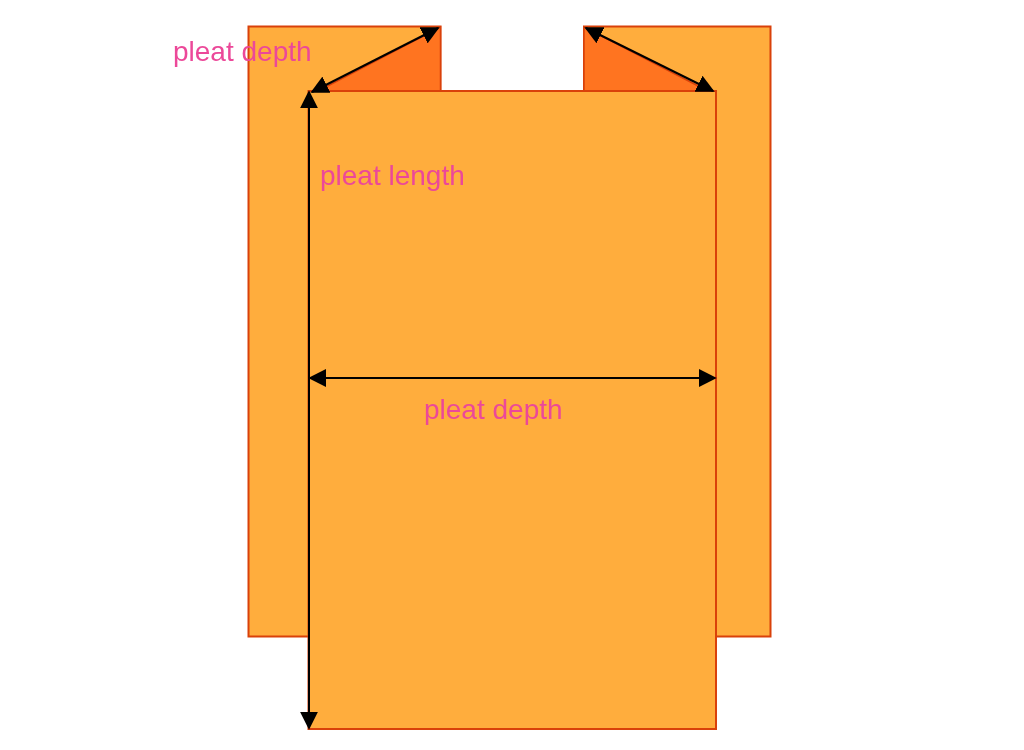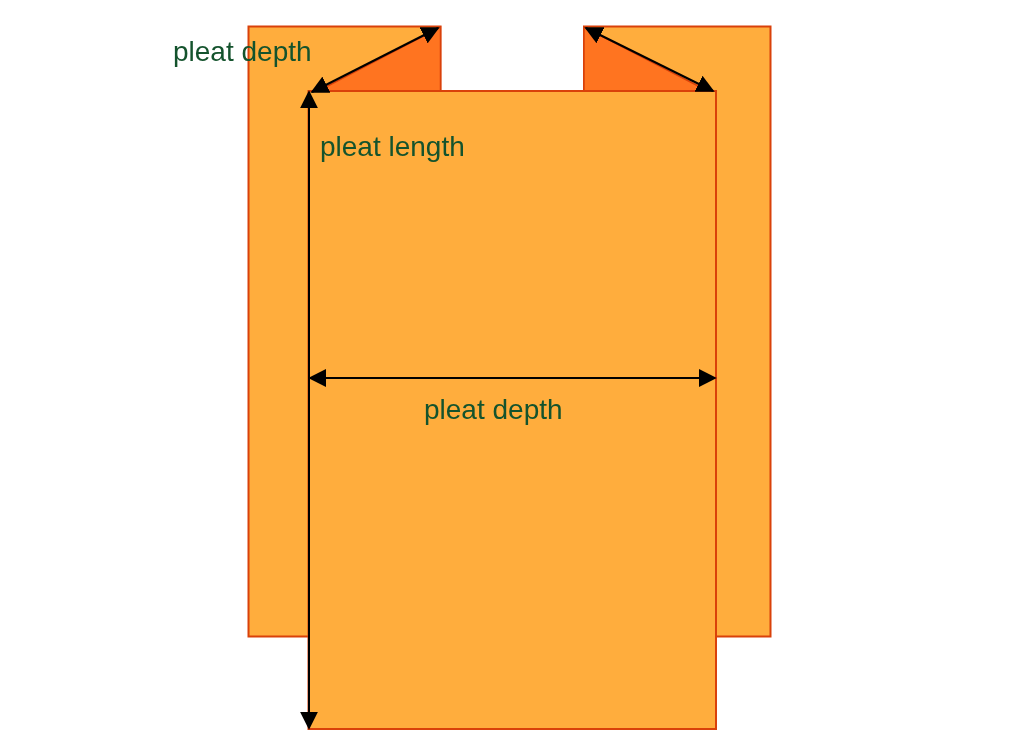--- a/index.html
+++ b/index.html
@@ -1,18 +1,18 @@
 <!DOCTYPE html>
 <html><head>
   <meta charset="utf-8">
   <style>
     html, body { margin: 0; padding: 0; background: #ffffff; }
     body { width: 1024px; height: 750px; position: relative; overflow: hidden; font-family: "Liberation Sans", sans-serif; }
     svg { position: absolute; left: 0; top: 0; }
-    .label { position: absolute; font-size: 28px; color: #14532d; white-space: nowrap; line-height: 1; }
+    .label { position: absolute; font-size: 28px; color: #ec4899; white-space: nowrap; line-height: 1; }
   </style>
 </head>
 <body>
 
 <svg width="1024" height="750" viewBox="0 0 1024 750">
   <defs>
     <marker id="ah" viewBox="0 0 10 10" refX="9" refY="5" markerWidth="6.5" markerHeight="6.5" orient="auto-start-reverse" markerUnits="userSpaceOnUse">
       <path d="M0,0 L10,5 L0,10 z" fill="#000"></path>
     </marker>
     <marker id="ah2" viewBox="0 0 10 10" refX="9" refY="5" markerWidth="18" markerHeight="18" orient="auto-start-reverse" markerUnits="userSpaceOnUse">
@@ -29,14 +29,14 @@
 
   <line x1="312" y1="92" x2="438" y2="28" stroke="#000" stroke-width="2" marker-start="url(#ah2)" marker-end="url(#ah2)"></line>
   <line x1="586" y1="28" x2="713" y2="91" stroke="#000" stroke-width="2" marker-start="url(#ah2)" marker-end="url(#ah2)"></line>
 
   <line x1="309" y1="92" x2="309" y2="728" stroke="#000" stroke-width="2" marker-start="url(#ah2)" marker-end="url(#ah2)"></line>
 
   <line x1="310" y1="378" x2="715" y2="378" stroke="#000" stroke-width="2" marker-start="url(#ah2)" marker-end="url(#ah2)"></line>
 </svg>
 
 <div class="label" style="left:173px; top:38px;">pleat depth</div>
-<div class="label" style="left:320px; top:133px;">pleat length</div>
+<div class="label" style="left:320px; top:162px;">pleat length</div>
 <div class="label" style="left:424px; top:396px;">pleat depth</div>
 
 </body></html>

